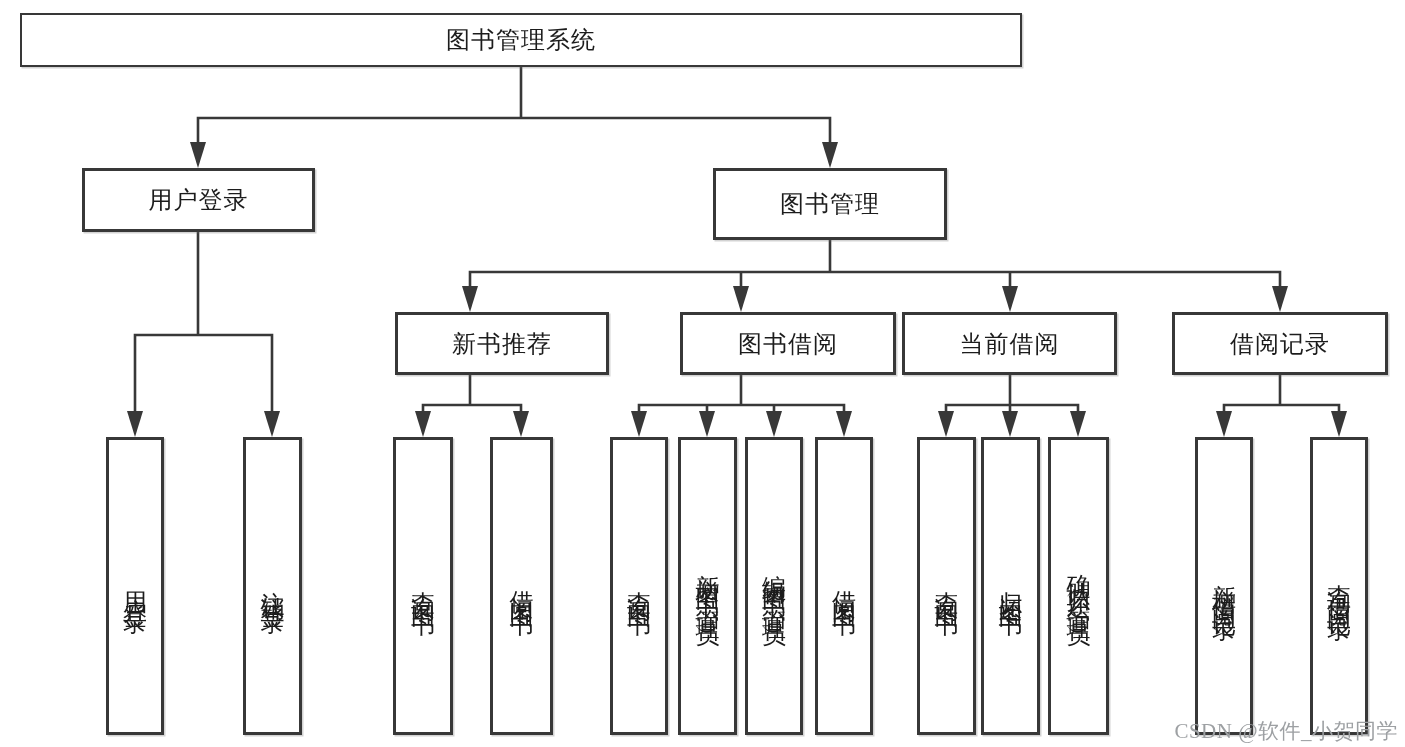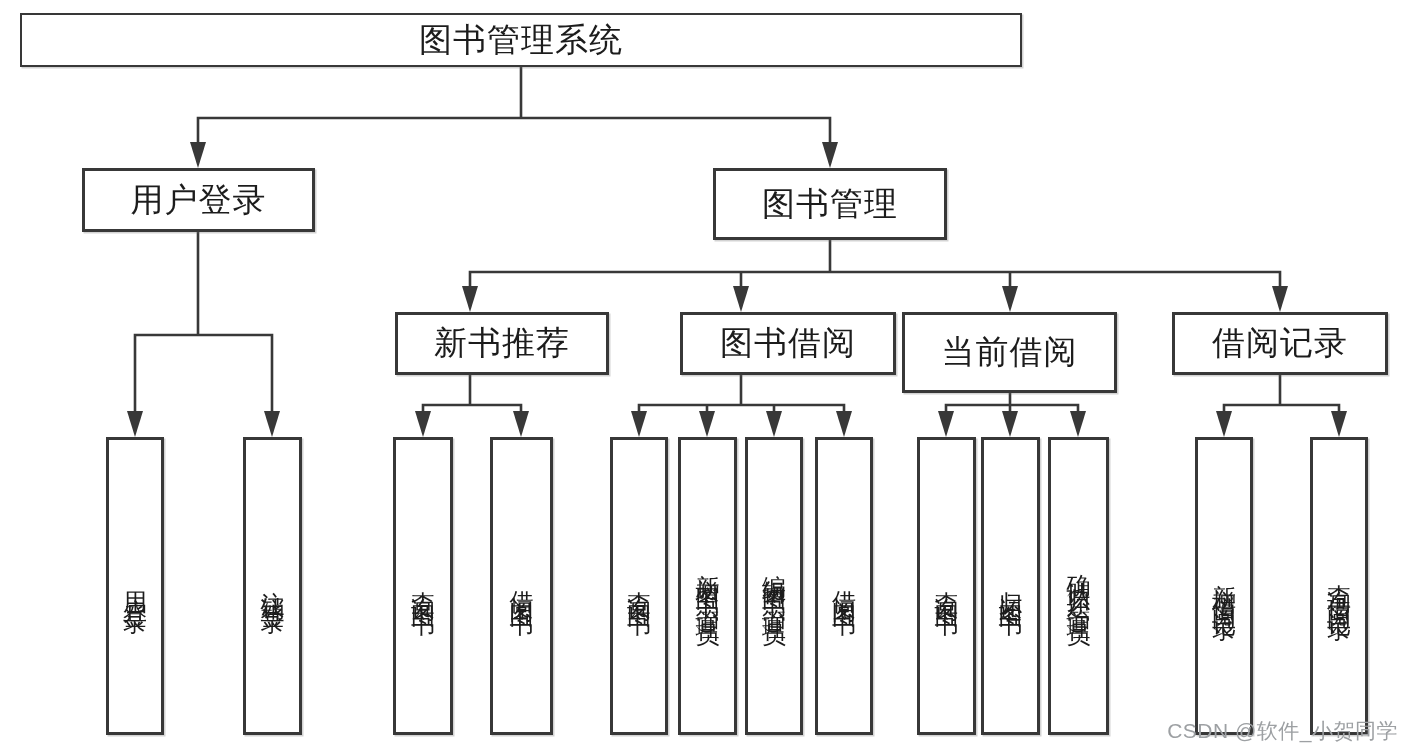--- a/index.html
+++ b/index.html
@@ -18,41 +18,42 @@
   }
   .box {
     position: absolute;
     box-sizing: border-box;
     background: #ffffff;
     border: 3px solid #383838;
     color: #1c1c1c;
     display: flex;
     align-items: center;
     justify-content: center;
-    font-size: 33px;
+    font-size: 24px;
     letter-spacing: 1px;
     box-shadow: 1.5px 1.5px 0 rgba(110,110,110,0.30);
     white-space: nowrap;
   }
   .box.root { border-width: 2.5px; }
   .vbox {
     writing-mode: vertical-rl;
     text-orientation: mixed;
     font-size: 24px;
     letter-spacing: 7px;
     white-space: normal;
   }
   .watermark {
     position: absolute;
     right: 7px;
     bottom: 2px;
     font-size: 21px;
     letter-spacing: 0.5px;
     color: #9da0a3;
     z-index: 5;
+    font-family: Liberation Serif, serif;
   }
 </style>
 </head>
 <body>
 
 <div class="canvas">
 
   <svg class="connectors" viewBox="0 0 1405 747" xmlns="http://www.w3.org/2000/svg">
     <g stroke="#383838" stroke-width="2.6" fill="none">
 
@@ -93,21 +94,21 @@
     </g>
   </svg>
 
   <div class="box root" style="left:20px; top:13px; width:1002px; height:54px;">图书管理系统</div>
 
   <div class="box" style="left:82px; top:168px; width:233px; height:64px;">用户登录</div>
   <div class="box" style="left:713px; top:168px; width:234px; height:72px;">图书管理</div>
 
   <div class="box" style="left:363px; top:312px; width:214px; height:63px;margin-left:32px;">新书推荐</div>
   <div class="box" style="left:633px; top:312px; width:216px; height:63px;margin-left:47px;">图书借阅</div>
-  <div class="box" style="left:902px; top:312px; width:215px; height:81px;">当前借阅</div>
+  <div class="box" style="left:902px; top:312px; width:215px; height:63px;">当前借阅</div>
   <div class="box" style="left:1172px; top:312px; width:216px; height:63px;">借阅记录</div>
 
   <div class="box vbox" style="left:106px; top:437px; width:58px; height:298px;">用户登录</div>
   <div class="box vbox" style="left:243px; top:437px; width:59px; height:298px;">注销登录</div>
 
   <div class="box vbox" style="left:393px; top:437px; width:60px; height:298px;">查询图书</div>
   <div class="box vbox" style="left:490px; top:437px; width:63px; height:298px;">借阅图书</div>
 
   <div class="box vbox" style="left:610px; top:437px; width:58px; height:298px;">查询图书</div>
   <div class="box vbox" style="left:678px; top:437px; width:59px; height:298px;">新增图书（管理员）</div>

